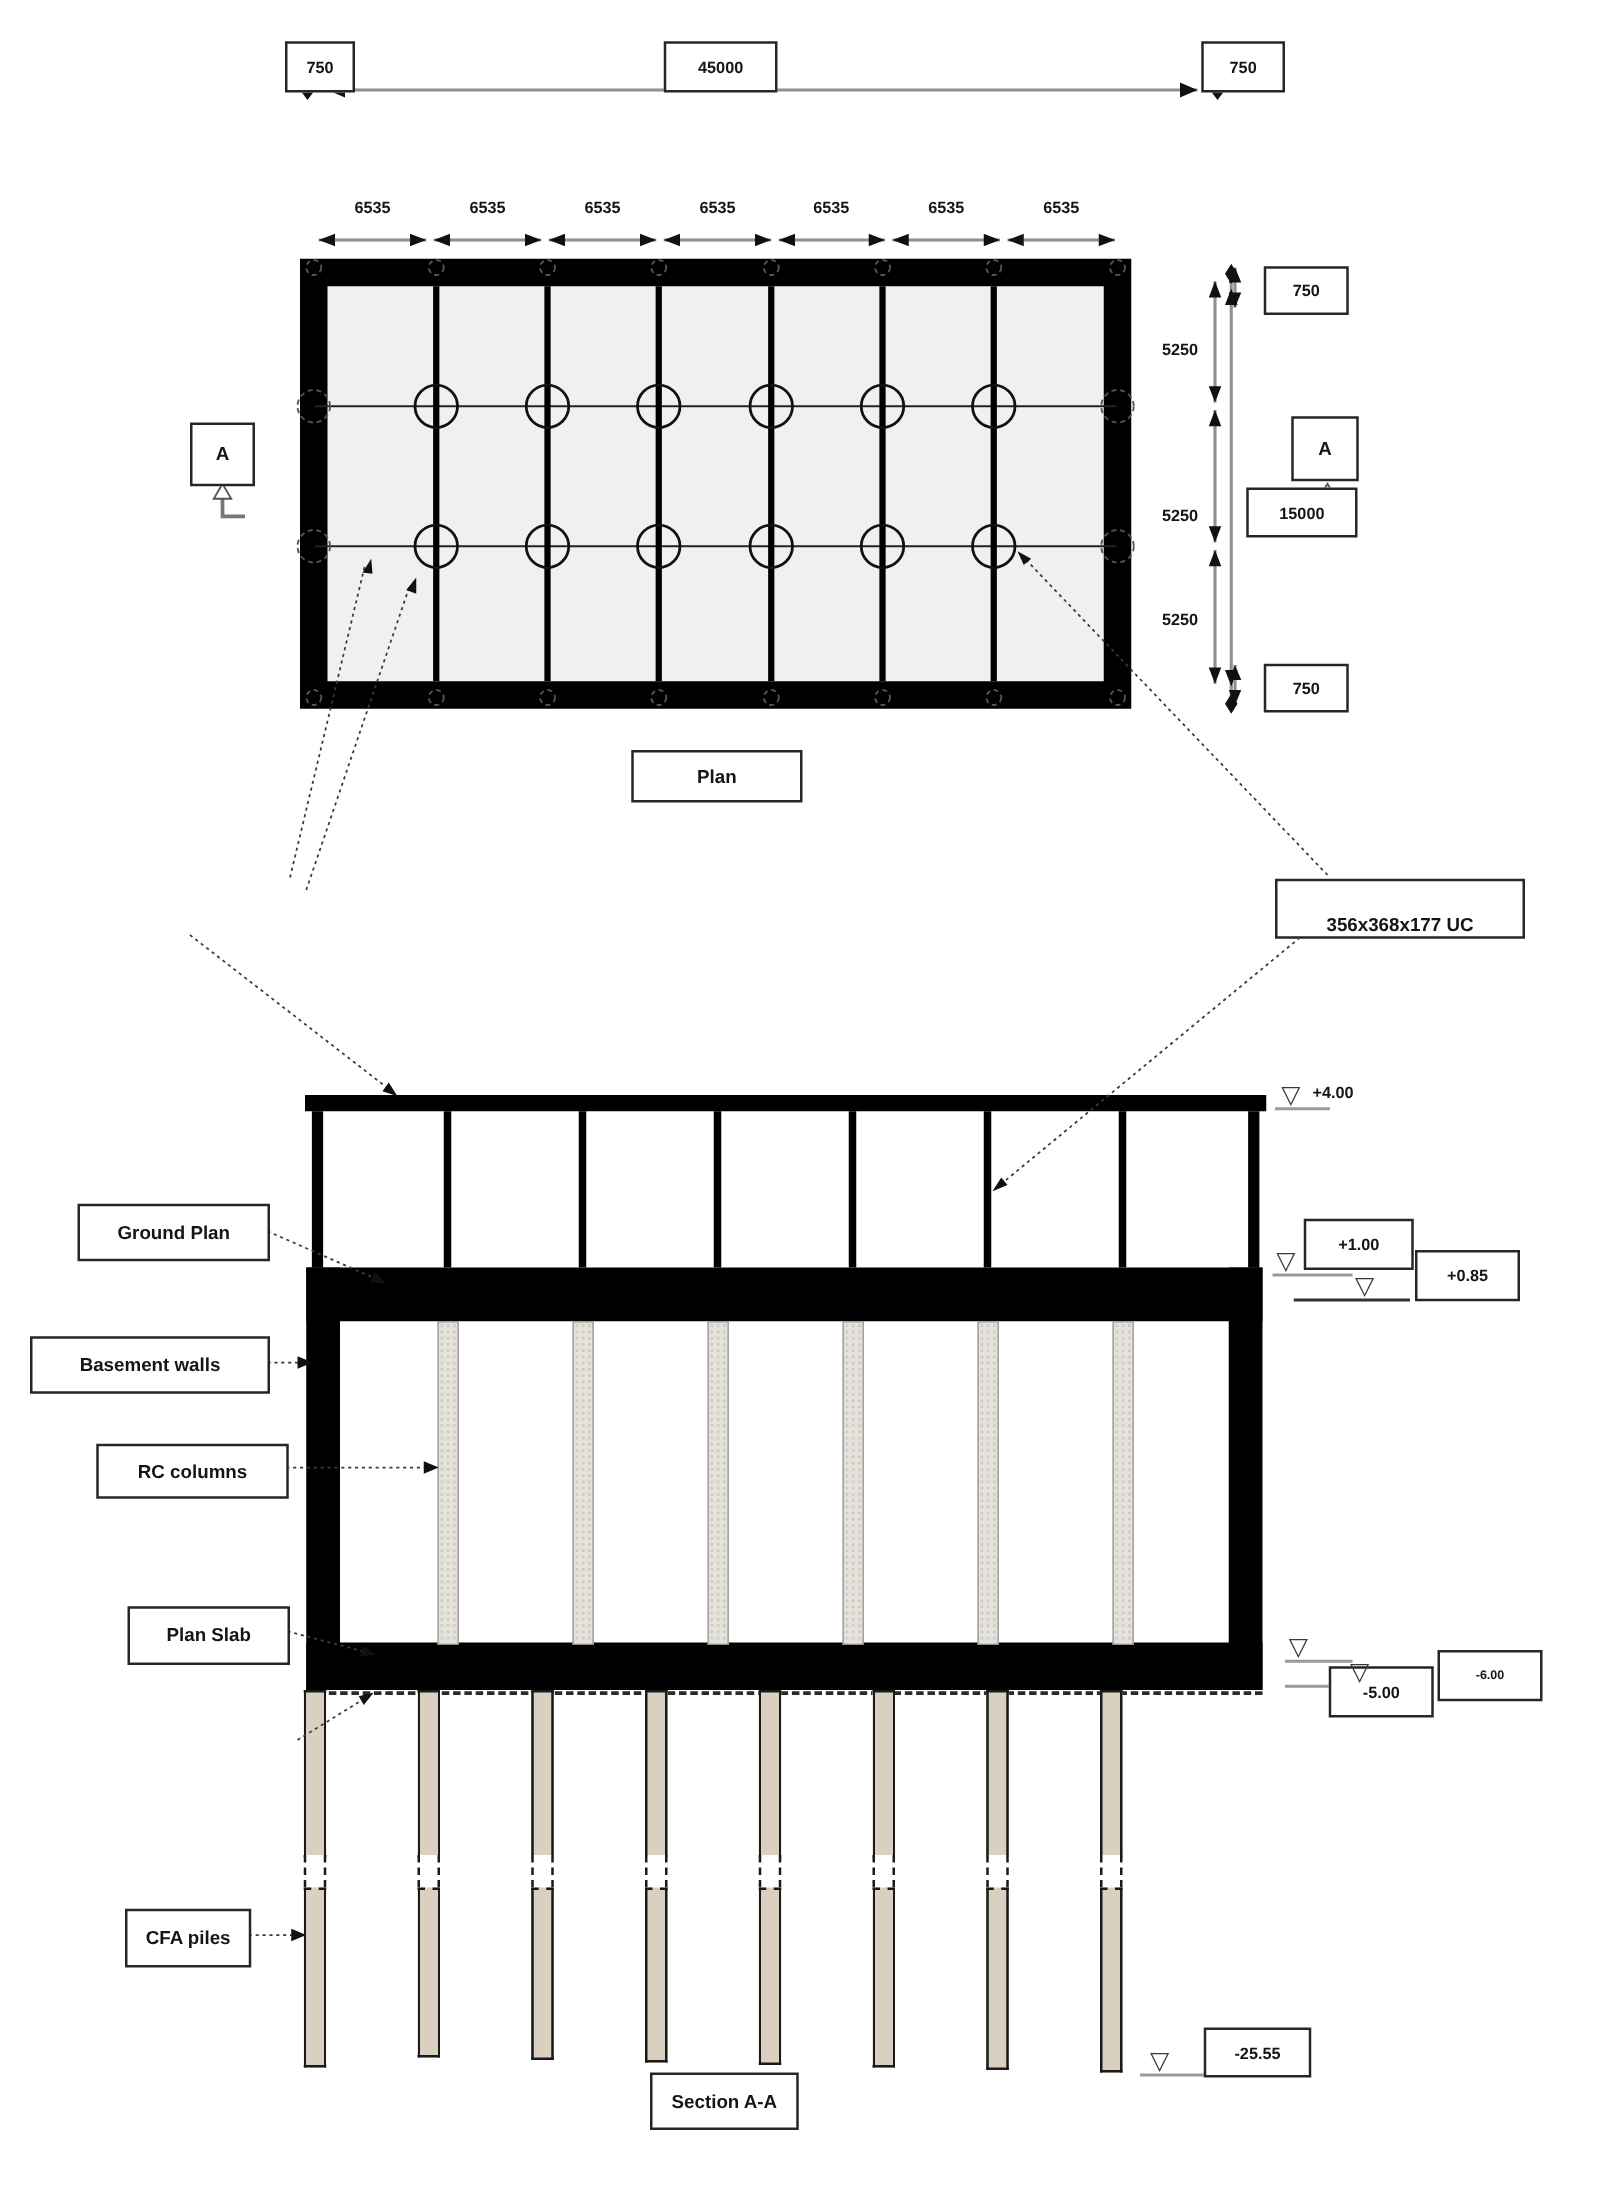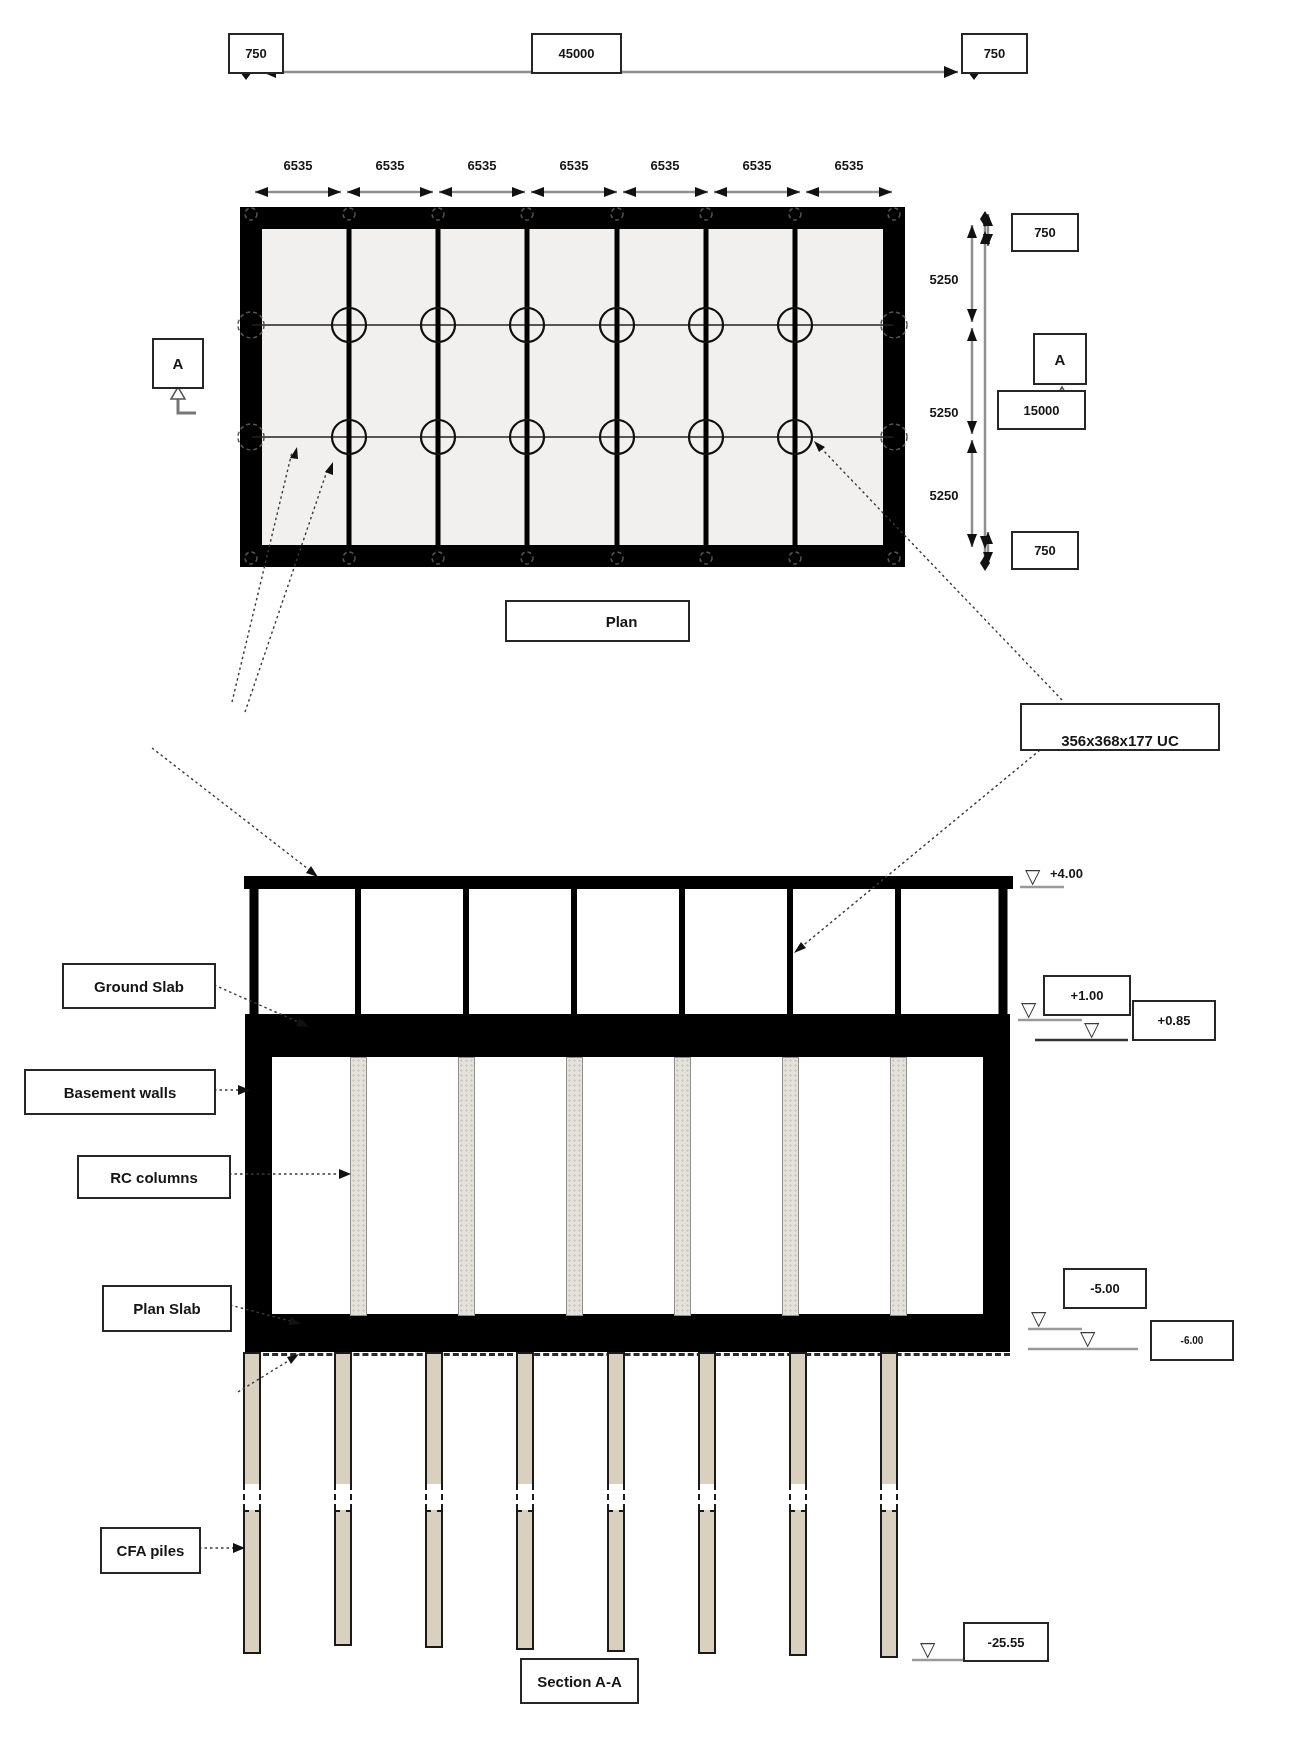--- a/index.html
+++ b/index.html
@@ -295,33 +295,33 @@
       <span>750</span>
     </div>
 
   <div class="box" style="left:152px;top:338px;width:48px;height:47px;">
       <span>A</span>
     </div>
   <div class="box" style="left:1033px;top:333px;width:50px;height:48px;">
       <span>A</span>
     </div>
 
-  <div class="box" style="left:505px;top:600px;width:133px;height:38px;padding-left:48px;">
+  <div class="box" style="left:505px;top:600px;width:133px;height:38px;">
       <span>Plan</span>
     </div>
   <div class="box" style="left:520px;top:1658px;width:115px;height:42px;">
       <span>Section A-A</span>
     </div>
 
   <div class="box" style="left:1020px;top:703px;width:196px;height:44px;align-items:flex-end;">
       <span>356x368x177 UC</span>
     </div>
 
   <div class="box" style="left:62px;top:963px;width:150px;height:42px;">
-      <span>Ground Slab</span>
+      <span>Ground Plan</span>
     </div>
   <div class="box" style="left:24px;top:1069px;width:188px;height:42px;">
       <span>Basement walls</span>
     </div>
   <div class="box" style="left:77px;top:1155px;width:150px;height:40px;">
       <span>RC columns</span>
     </div>
   <div class="box" style="left:102px;top:1285px;width:126px;height:43px;">
       <span>Plan Slab</span>
     </div>
@@ -336,21 +336,21 @@
   <div class="box" style="left:1043px;top:975px;width:84px;height:37px;font-size:13px;">
       <span>+1.00</span>
     </div>
 
   <span class="lvl" style="left:1084px;top:1019px;">▽</span>
   <div class="box" style="left:1132px;top:1000px;width:80px;height:37px;font-size:13px;">
       <span>+0.85</span>
     </div>
 
   <span class="lvl" style="left:1031px;top:1308px;">▽</span>
-  <div class="box" style="left:1063px;top:1268px;width:80px;height:37px;font-size:13px;">
+  <div class="box" style="left:1063px;top:1333px;width:80px;height:37px;font-size:13px;">
       <span>-5.00</span>
     </div>
 
   <span class="lvl" style="left:1080px;top:1328px;">▽</span>
   <div class="box" style="left:1150px;top:1320px;width:80px;height:37px;font-size:10px;">
       <span>-6.00</span>
     </div>
 
   <span class="lvl" style="left:920px;top:1639px;">▽</span>
   <div class="box" style="left:963px;top:1622px;width:82px;height:36px;font-size:13px;">

